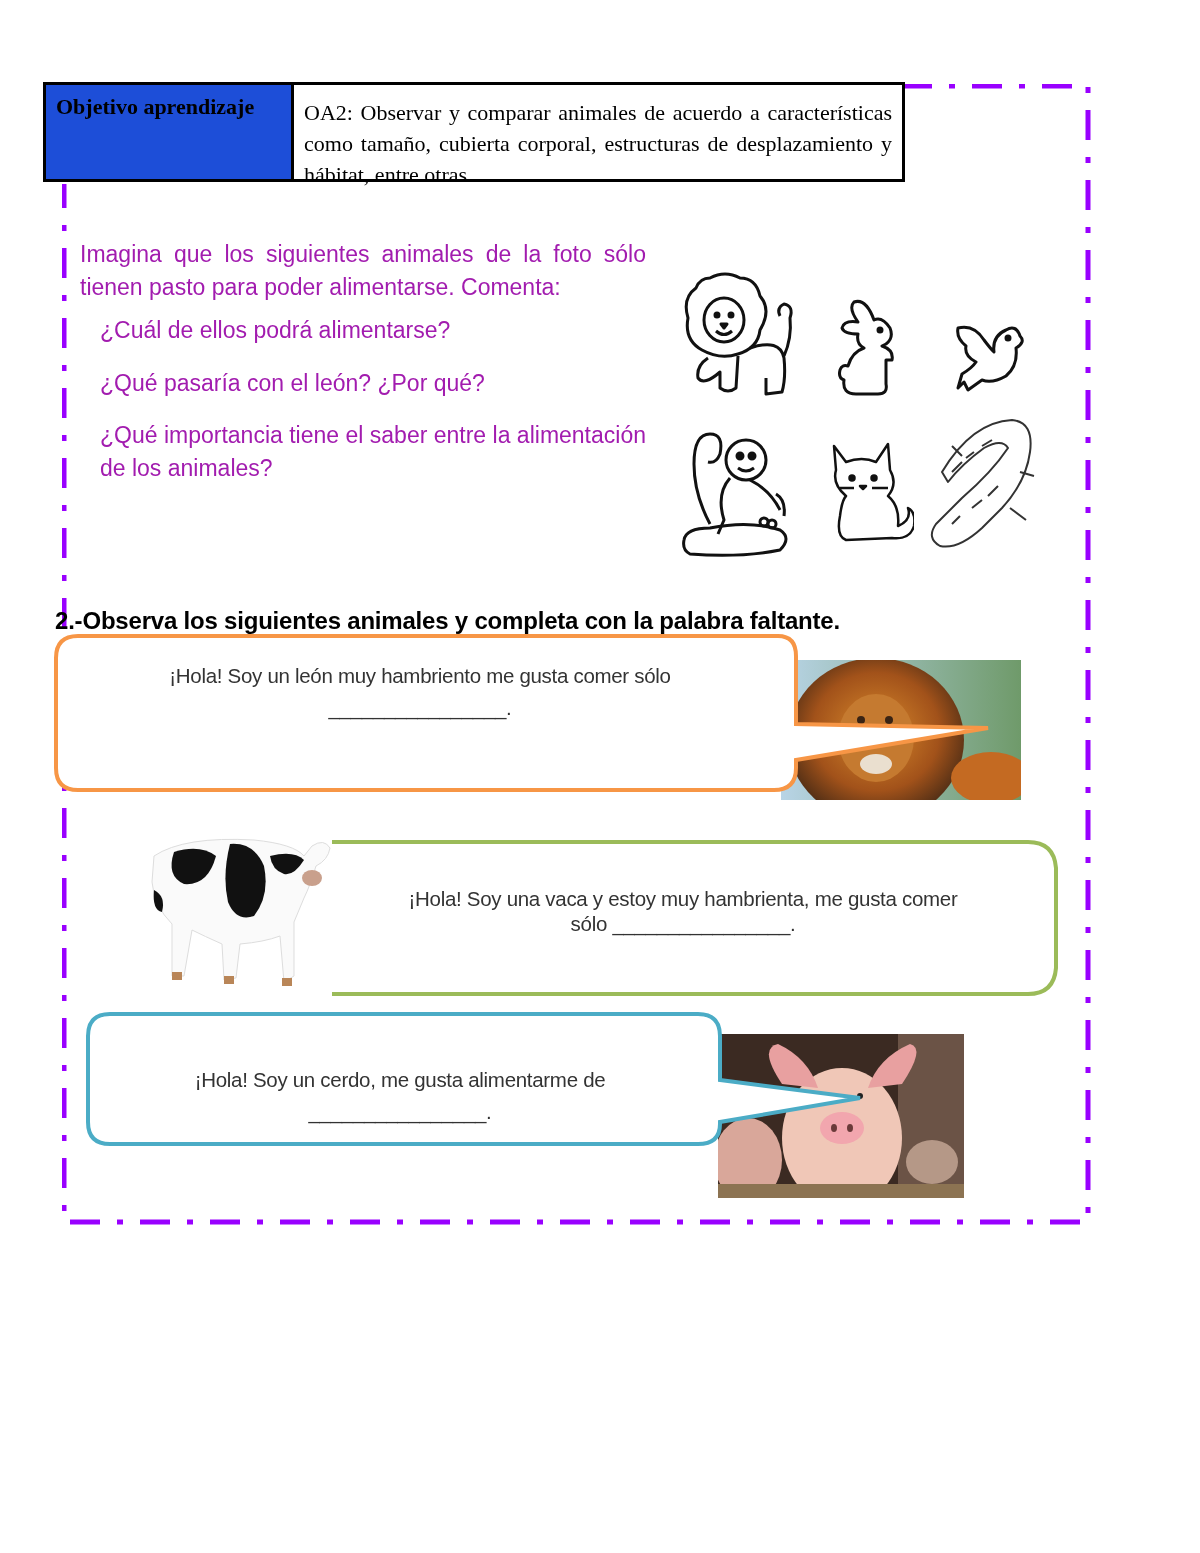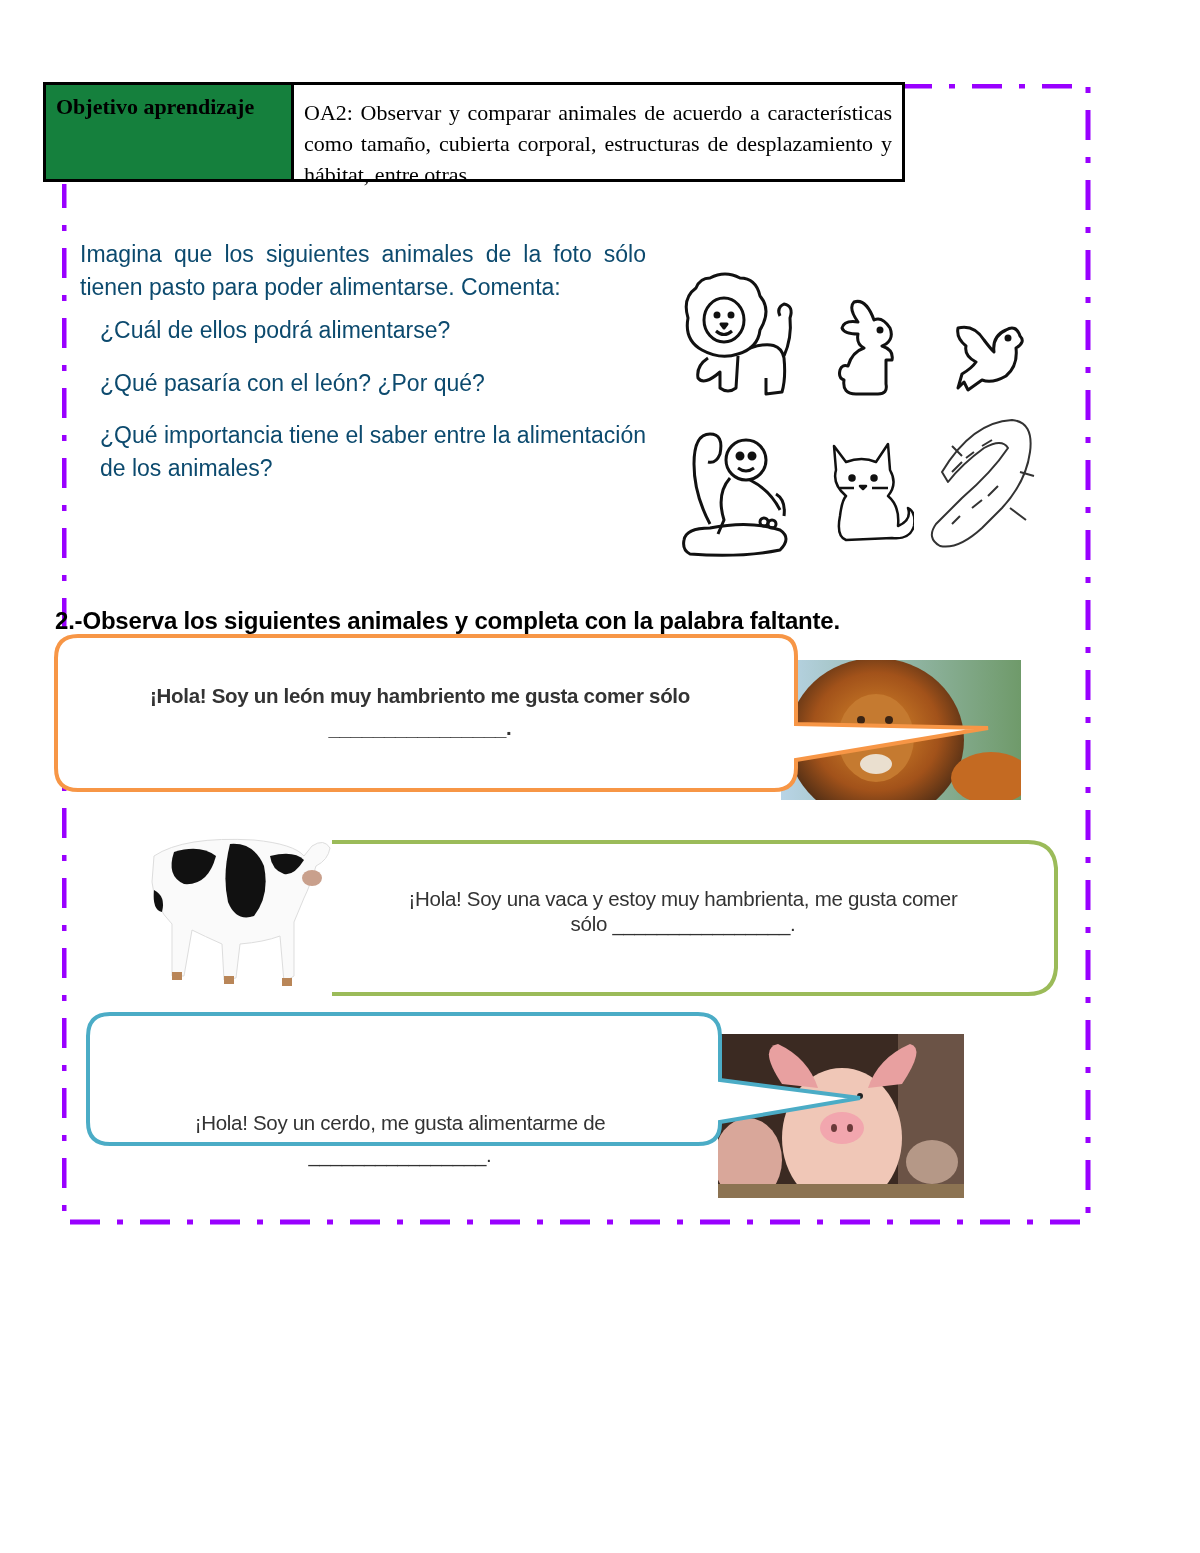--- a/index.html
+++ b/index.html
@@ -2,24 +2,24 @@
 <html><head>
 <meta charset="utf-8">
 <style>
   html, body { margin:0; padding:0; background:#ffffff; }
   body { width:1200px; height:1553px; position:relative; overflow:hidden; font-family:"Liberation Sans", sans-serif; }
 
   .frame { position:absolute; left:62px; top:84px; width:1028px; height:1140px; box-sizing:border-box; }
   .frame svg { position:absolute; left:0; top:0; }
 
   .obj-table { position:absolute; left:43px; top:82px; width:862px; height:100px; border:3px solid #000; box-sizing:border-box; display:flex; background:#fff; }
-  .obj-label { width:248px; background:#15803d; border-right:3px solid #000; padding:6px 10px; box-sizing:border-box; font-family:"Liberation Serif", serif; font-weight:bold; font-size:22px; line-height:32px; color:#000; }
+  .obj-label { width:248px; background:#1d4ed8; border-right:3px solid #000; padding:6px 10px; box-sizing:border-box; font-family:"Liberation Serif", serif; font-weight:bold; font-size:22px; line-height:32px; color:#000; }
   .obj-text { flex:1; padding:12px 10px; box-sizing:border-box; font-family:"Liberation Serif", serif; font-size:22px; line-height:31px; text-align:justify; color:#000; }
 
-  .intro { position:absolute; left:80px; top:238px; width:566px; font-size:23px; line-height:32.5px; color:#0c4a6e; }
+  .intro { position:absolute; left:80px; top:238px; width:566px; font-size:23px; line-height:32.5px; color:#a21caf; }
   .intro .p { text-align:justify; text-align-last:left; }
   .intro .q { margin-left:20px; text-align:justify; }
   .q1 { margin-top:11px; }
   .q2 { margin-top:20px; }
   .q3 { margin-top:20px; }
 
   .cartoons { position:absolute; left:676px; top:262px; width:362px; height:300px; }
   .cartoon { position:absolute; }
 
   .section2 { position:absolute; left:55px; top:607px; font-size:24px; font-weight:bold; color:#000; letter-spacing:-0.2px; }
@@ -131,21 +131,21 @@
     <ellipse cx="95" cy="78" rx="38" ry="44" fill="#c57a30"></ellipse>
     <circle cx="80" cy="60" r="4" fill="#3a2414"></circle>
       <circle cx="108" cy="60" r="4" fill="#3a2414"></circle>
     <ellipse cx="95" cy="104" rx="16" ry="10" fill="#eadfcf"></ellipse>
     <ellipse cx="210" cy="118" rx="40" ry="26" fill="#c46a22"></ellipse>
   </svg>
 </div>
 <svg style="position:absolute;left:50px;top:632px;" width="940" height="162" viewBox="0 0 940 162">
   <path d="M28 4 L728 4 Q746 4 746 24 L746 92 L938 96 L746 128 L746 136 Q746 158 724 158 L28 158 Q6 158 6 136 L6 26 Q6 4 28 4Z" fill="#fff" stroke="#f79646" stroke-width="4"></path>
 </svg>
-<div class="bubble-text" style="left:60px;top:680px;width:720px;font-weight:bold;">
+<div class="bubble-text" style="left:60px;top:660px;width:720px;">
   <div>¡Hola! Soy un león muy hambriento me gusta comer sólo</div>
   <div>________________.</div>
 </div>
 
 <div class="photo" style="left:144px;top:826px;width:190px;height:168px;">
   <svg width="190" height="168" viewBox="0 0 190 168">
     <g>
       <path d="M10 30 Q40 10 110 14 Q150 18 160 30 L168 20 Q180 12 186 22 Q184 34 172 40 Q166 60 160 72 L150 96 L150 150 L140 156 L136 110 Q120 116 96 118 L92 152 L80 154 L78 118 Q60 110 48 104 L40 150 L28 150 L28 98 Q10 80 8 56 Z" fill="#fafafa" stroke="#ddd" stroke-width="1"></path>
       <path d="M30 26 Q56 18 72 30 Q64 60 40 58 Q22 50 30 26Z" fill="#111"></path>
       <path d="M86 18 Q110 16 120 40 Q126 70 110 90 Q92 96 84 76 Q78 50 86 18Z" fill="#111"></path>
@@ -179,16 +179,16 @@
       <ellipse cx="132" cy="94" rx="3" ry="4" fill="#6a3a3a"></ellipse>
     <circle cx="108" cy="62" r="3" fill="#222"></circle>
       <circle cx="142" cy="62" r="3" fill="#222"></circle>
     <ellipse cx="214" cy="128" rx="26" ry="22" fill="#b59887"></ellipse>
     <rect x="0" y="150" width="246" height="14" fill="#8c7352"></rect>
   </svg>
 </div>
 <svg style="position:absolute;left:84px;top:1010px;" width="780" height="140" viewBox="0 0 780 140">
   <path d="M26 4 L614 4 Q636 4 636 26 L636 70 L776 88 L636 112 L636 114 Q636 134 614 134 L26 134 Q4 134 4 112 L4 26 Q4 4 26 4Z" fill="#fff" stroke="#4bacc6" stroke-width="4"></path>
 </svg>
-<div class="bubble-text" style="left:100px;top:1107px;width:600px;">
+<div class="bubble-text" style="left:100px;top:1064px;width:600px;">
   <div>¡Hola! Soy un cerdo, me gusta alimentarme de</div>
   <div>________________.</div>
 </div>
 
 </body></html>

